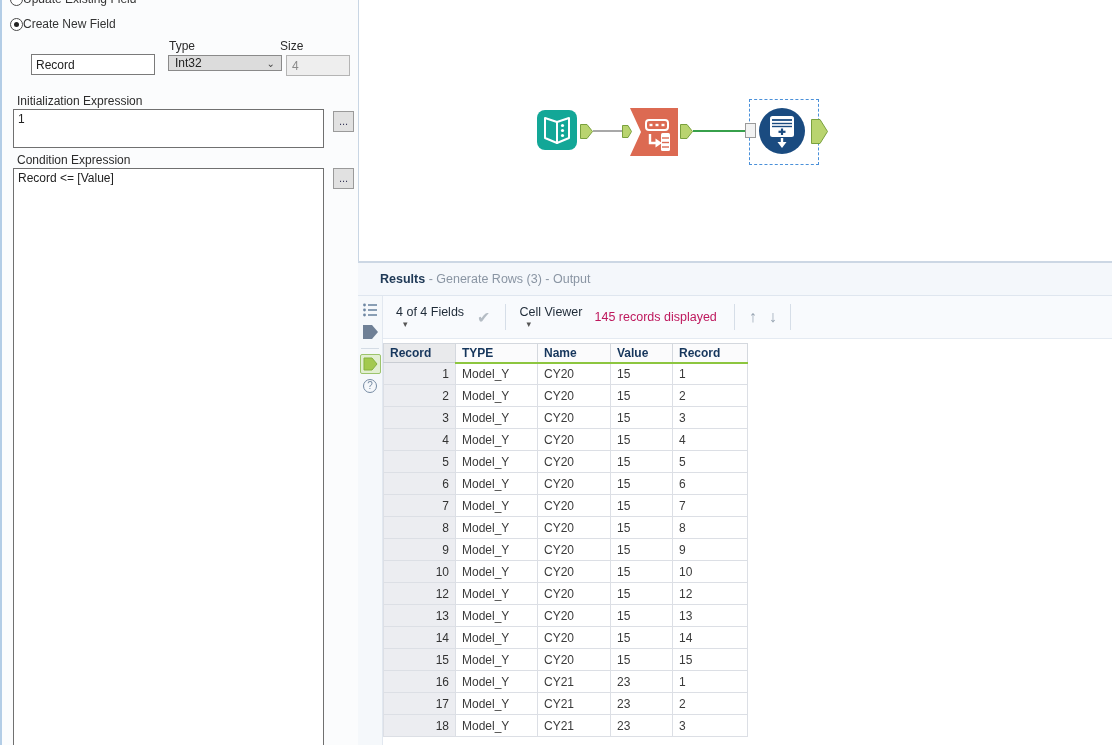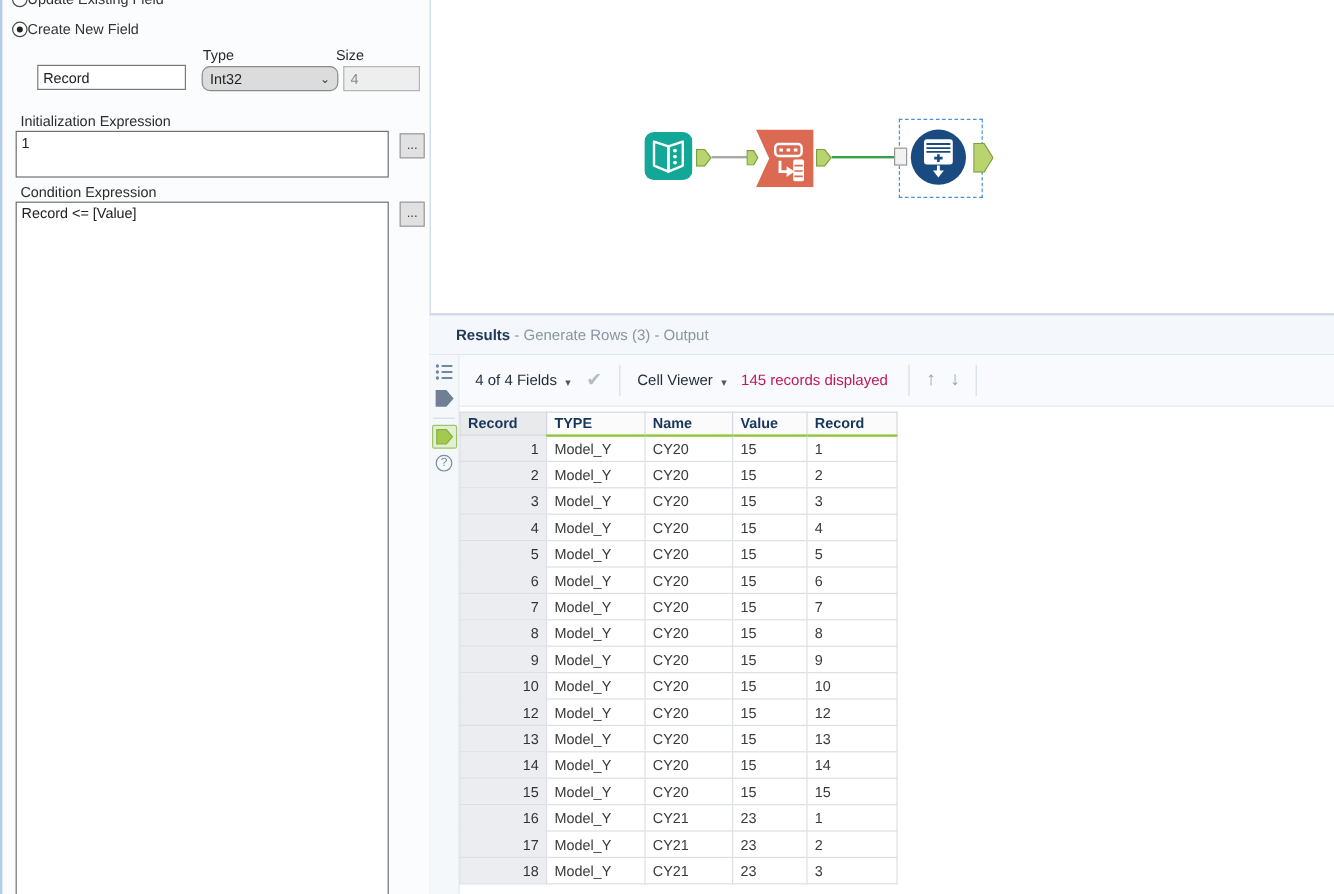--- a/index.html
+++ b/index.html
@@ -44,21 +44,21 @@
   .icon-strip { position:absolute; left:0; top:33px; width:25px; height:451px; background:#f5f8fb;
     border-right:1px solid #e2e8f0; }
   .strip-icon { position:absolute; left:4px; width:17px; height:16px; cursor:pointer; }
   .strip-sep { position:absolute; left:3px; width:18px; border-top:1px solid #d4dce5; }
   .strip-sel { position:absolute; left:2px; width:21px; height:20px; background:#e2efd2;
     border:1px solid #9cc46c; border-radius:2px; }
   .q-icon { position:absolute; left:5px; width:14px; height:14px; border:1px solid #768ba3; border-radius:50%;
     color:#768ba3; font-size:10px; line-height:12px; text-align:center; cursor:pointer; }
   .results-toolbar { position:absolute; left:25px; top:33px; width:729px; height:43px; background:#f8fafd;
     border-bottom:1px solid #e4eaf2; display:flex; align-items:center; padding-left:13px; }
-  .tb-item { display:flex; align-items:flex-end; color:#1f2b38; font-size:12.5px; cursor:pointer; }
+  .tb-item { display:flex; align-items:flex-start; color:#1f2b38; font-size:12.5px; cursor:pointer;flex-direction:column; }
   .tb-caret { font-size:9px; color:#555; margin-left:7px; }
   .tb-check { color:#b4bcc4; font-size:16px; margin-left:13px; cursor:pointer; }
   .tb-sep { width:1px; height:26px; background:#d6dee8; margin:0 14px; }
   .tb-text { color:#be185d; font-size:12.5px; }
   .tb-arrow { color:#98a4b2; font-size:16px; cursor:pointer; font-weight:bold; }
 
   
   .grid-wrap { position:absolute; left:25px; top:80px; }
   table.grid { border-collapse:collapse; table-layout:fixed; }
   table.grid th, table.grid td { font-size:12px; overflow:hidden; white-space:nowrap; }
@@ -83,21 +83,21 @@
     <div class="radio-row" style="left:8px; top:17px;">
       <span class="radio-circle checked"></span>
       <span>Create New Field</span>
     </div>
 
     <div class="cfg-label" style="left:167px; top:39px;">Type</div>
     <div class="cfg-label" style="left:278px; top:39px;">Size</div>
 
     <input class="cfg-input" style="left: 29px; top: 54px; width: 124px; height: 21px;" value="Record">
 
-    <div class="dropdown" style="left:166px; top:55px; width:114px; height:21px;border-radius:7px;">
+    <div class="dropdown" style="left:166px; top:55px; width:114px; height:16px;">
       <span>Int32</span>
       <span class="chev">⌄</span>
     </div>
 
     <input class="cfg-disabled" style="left: 284px; top: 55px; width: 64px; height: 21px;" disabled="" value="4">
 
     <div class="cfg-label" style="left:15px; top:94px;">Initialization Expression</div>
     <textarea class="expr-box" style="left: 11px; top: 109px; width: 311px; height: 39px;">1</textarea>
     <button class="ellipsis-btn" style="left:331px; top:111px;">...</button>
 

